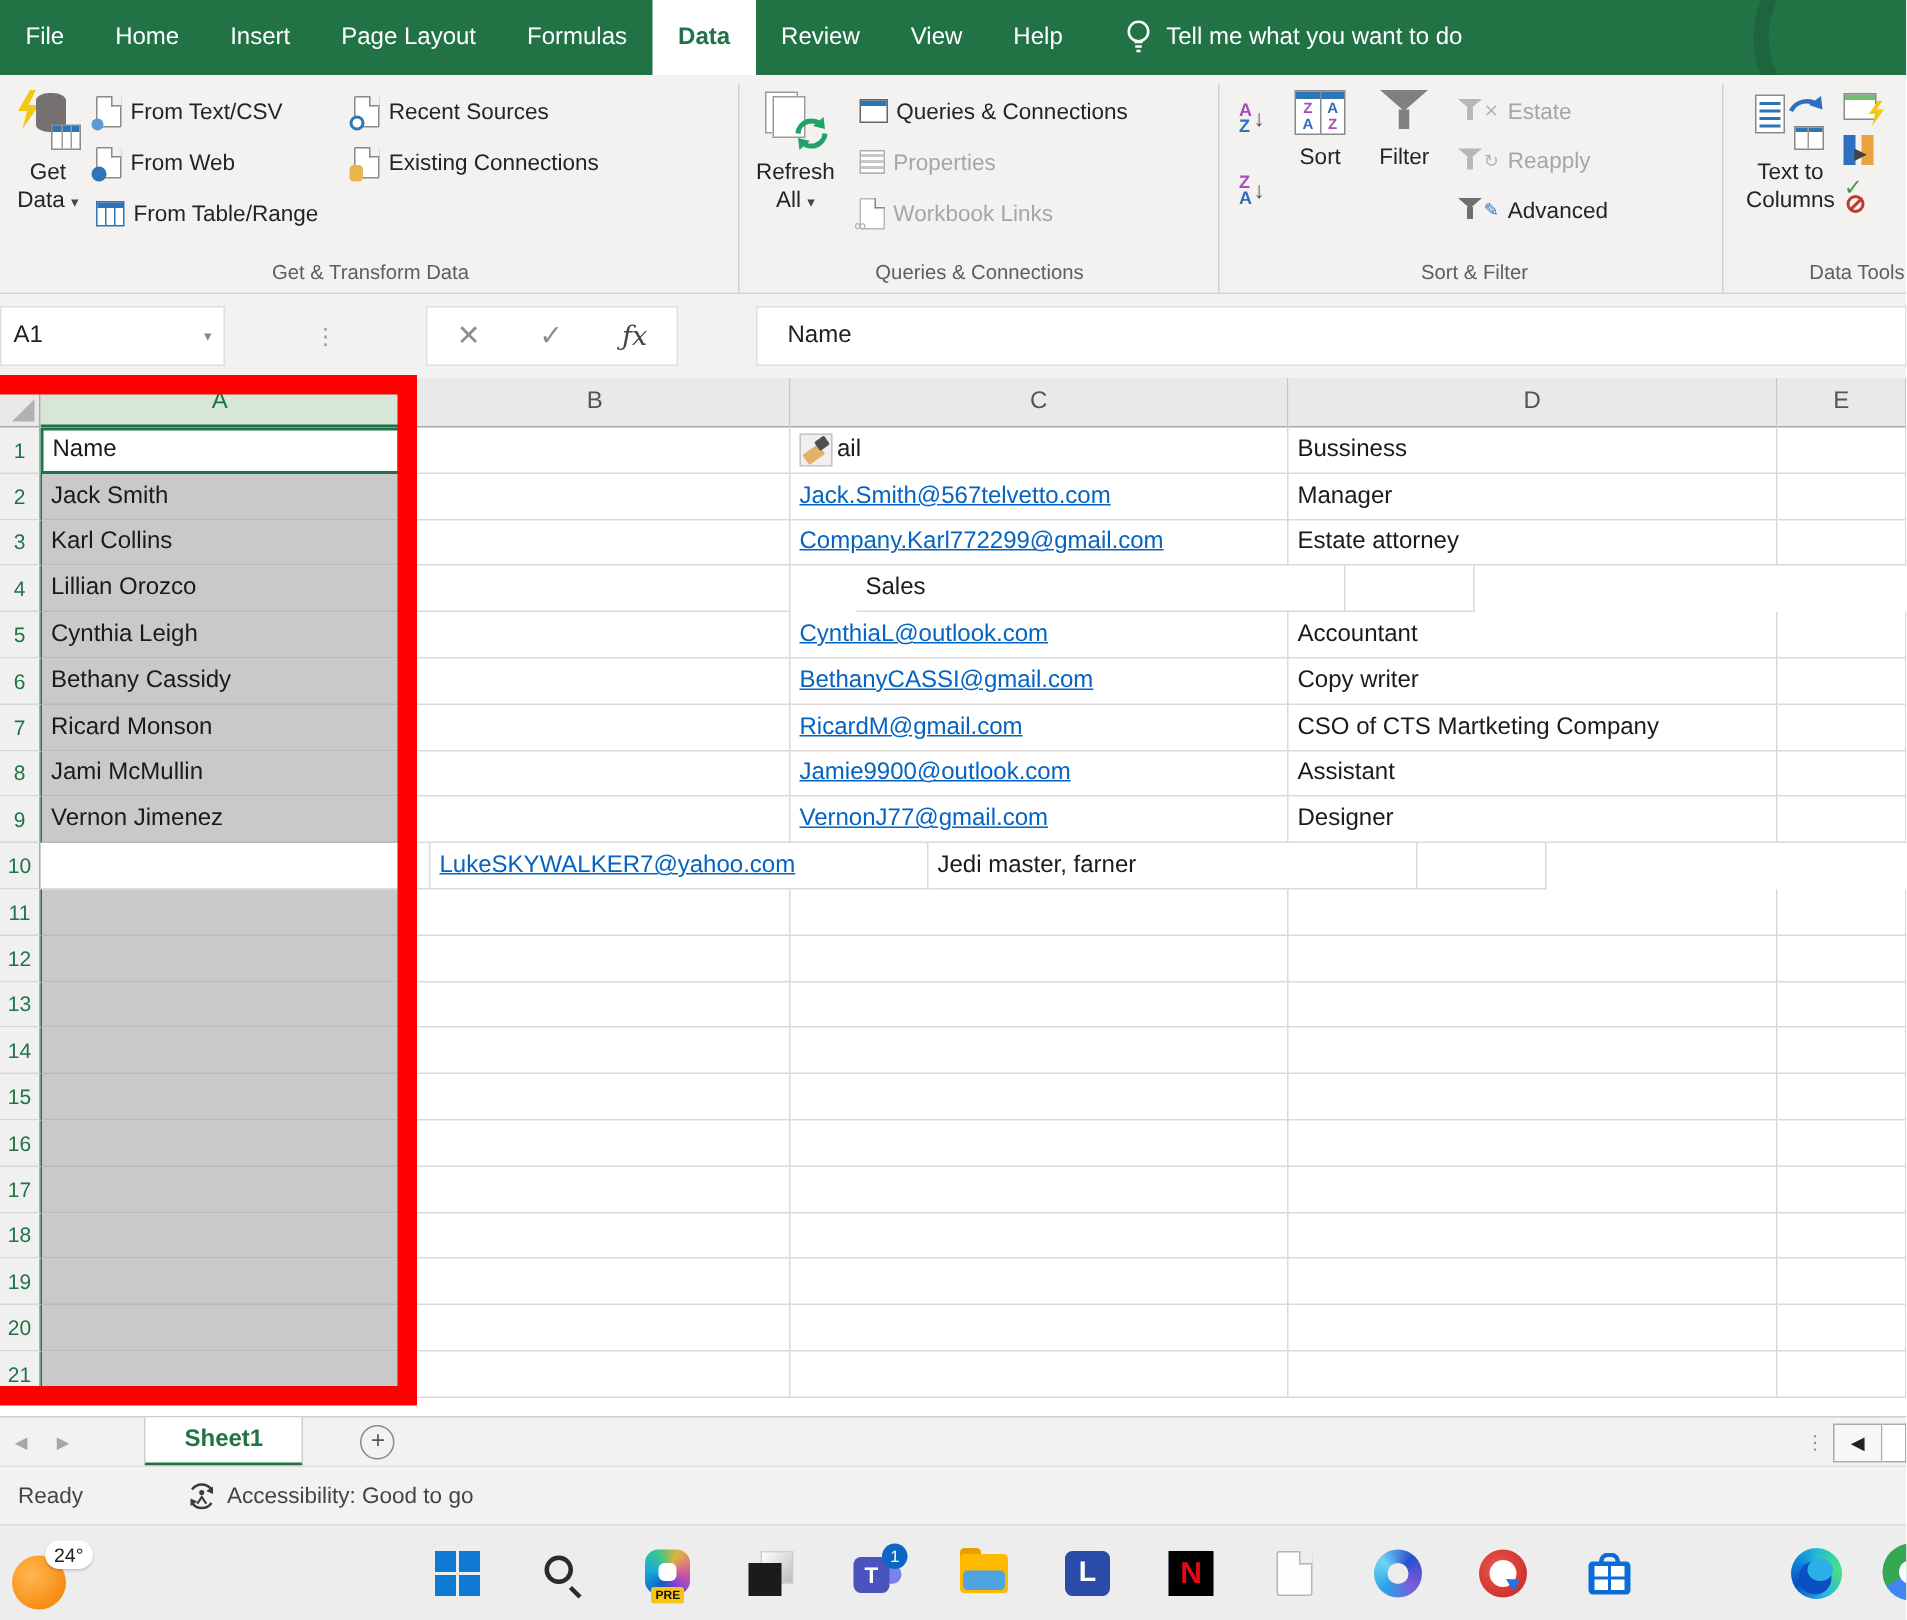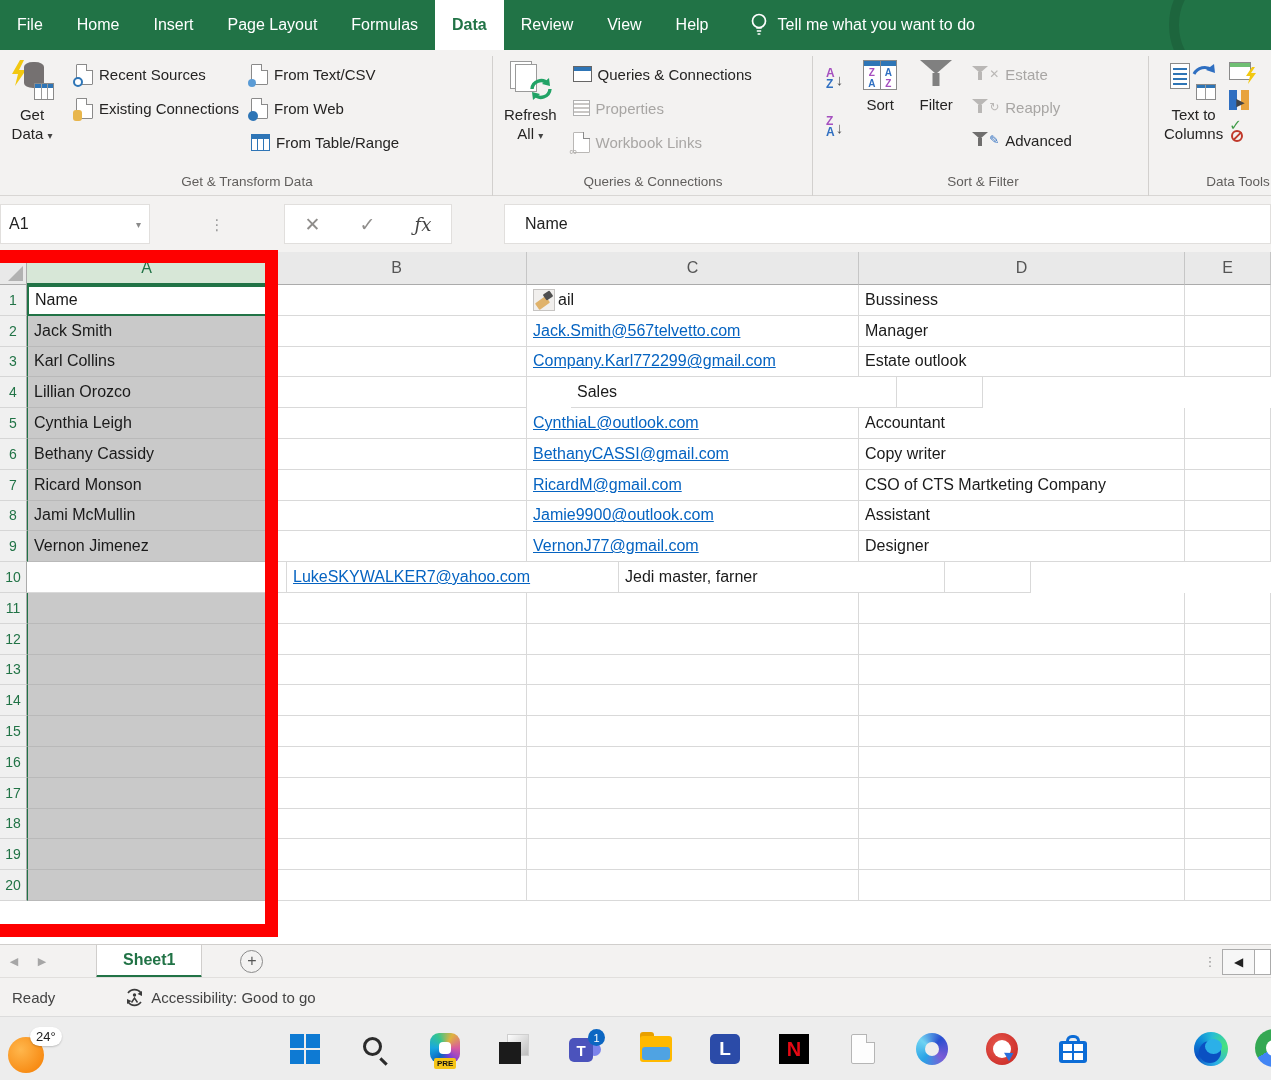--- a/index.html
+++ b/index.html
@@ -198,50 +198,50 @@
       <div class="bigbtn">
         <div class="getdata-icon">
           <svg class="gd-bolt" width="18" height="26" viewBox="0 0 18 26">
               <polygon points="10,0 2,14 8,14 5,26 16,10 9,10 14,0" fill="#F2C811"></polygon>
             </svg>
           <div class="gd-cyl"></div>
             <div class="gd-table"></div>
         </div>
         <div class="biglabel"><span>Get</span><br><span>Data</span> <span class="caret">▾</span></div>
       </div>
+      <div class="smallcol">
+        <div class="smallbtn">
+            <span class="doc">
+              <span class="dot" style="background:#5a9bd5;width:8px;height:8px;"></span>
+            </span>
+            <span>From Text/CSV</span>
+          </div>
+        <div class="smallbtn">
+            <span class="doc">
+              <span class="dot blue"></span>
+            </span>
+            <span>From Web</span>
+          </div>
+        <div class="smallbtn">
+            <span class="tableicon"></span>
+            <span>From Table/Range</span>
+          </div>
+      </div>
       <div class="smallcol" style="margin-left:16px;">
         <div class="smallbtn">
             <span class="doc">
               <span class="dot clock"></span>
             </span>
             <span>Recent Sources</span>
           </div>
         <div class="smallbtn">
             <span class="doc">
               <span class="dot db"></span>
             </span>
             <span>Existing Connections</span>
-          </div>
-      </div>
-      <div class="smallcol">
-        <div class="smallbtn">
-            <span class="doc">
-              <span class="dot" style="background:#5a9bd5;width:8px;height:8px;"></span>
-            </span>
-            <span>From Text/CSV</span>
-          </div>
-        <div class="smallbtn">
-            <span class="doc">
-              <span class="dot blue"></span>
-            </span>
-            <span>From Web</span>
-          </div>
-        <div class="smallbtn">
-            <span class="tableicon"></span>
-            <span>From Table/Range</span>
           </div>
       </div>
       <div class="rgroup-label">Get &amp; Transform Data</div>
     </div>
     <div class="rsep" style="left:492px;"></div>
 
     <div class="rgroup" style="left:498px; width:310px;">
       <div class="bigbtn">
         <div class="refresh-icon">
           <div class="ra-p1"></div>
@@ -422,21 +422,21 @@
         <div class="gc" style="width: 260px;"></div>
         <div class="gc link" style="width: 332px;">Jack.Smith@567telvetto.com</div>
         <div class="gc" style="width: 326px;">Manager</div>
         <div class="gc" style="width: 86px;"></div>
       </div>
       <div class="grow">
         <div class="rhdr">3</div>
         <div class="gc asel" style="width: 240px;">Karl Collins</div>
         <div class="gc" style="width: 260px;"></div>
         <div class="gc link" style="width: 332px;">Company.Karl772299@gmail.com</div>
-        <div class="gc" style="width: 326px;">Estate outlook</div>
+        <div class="gc" style="width: 326px;">Estate attorney</div>
         <div class="gc" style="width: 86px;"></div>
       </div>
       <div class="grow">
         <div class="rhdr">4</div>
         <div class="gc asel" style="width: 240px;">Lillian Orozco</div>
         <div class="gc" style="width: 260px;"></div>
         <div class="gc" style="width: 326px; margin-left: 44px;">Sales</div>
         <div class="gc" style="width: 86px;"></div>
       </div>
       <div class="grow">
@@ -553,20 +553,28 @@
       <div class="grow">
         <div class="rhdr">19</div>
         <div class="gc asel" style="width: 240px;"></div>
         <div class="gc" style="width: 260px;"></div>
         <div class="gc" style="width: 332px;"></div>
         <div class="gc" style="width: 326px;"></div>
         <div class="gc" style="width: 86px;"></div>
       </div>
       <div class="grow">
         <div class="rhdr">20</div>
+        <div class="gc asel" style="width: 240px;"></div>
+        <div class="gc" style="width: 260px;"></div>
+        <div class="gc" style="width: 332px;"></div>
+        <div class="gc" style="width: 326px;"></div>
+        <div class="gc" style="width: 86px;"></div>
+      </div>
+      <div class="grow">
+        <div class="rhdr">21</div>
         <div class="gc asel" style="width: 240px;"></div>
         <div class="gc" style="width: 260px;"></div>
         <div class="gc" style="width: 332px;"></div>
         <div class="gc" style="width: 326px;"></div>
         <div class="gc" style="width: 86px;"></div>
       </div>
     </div>
 
   <div class="redbox"></div>
 

